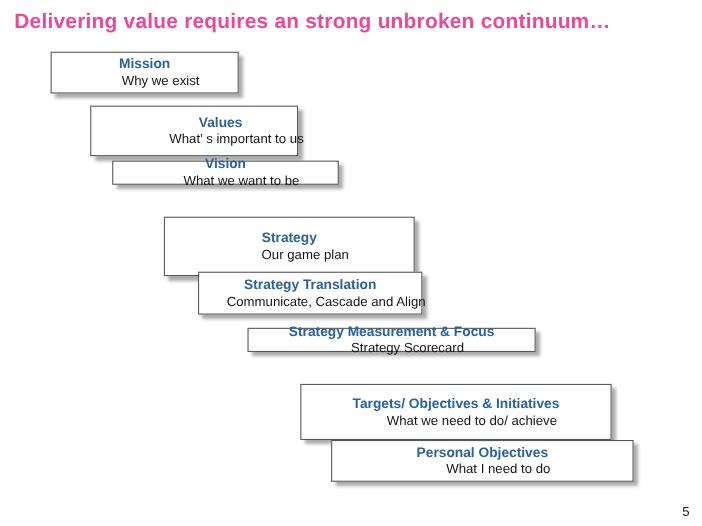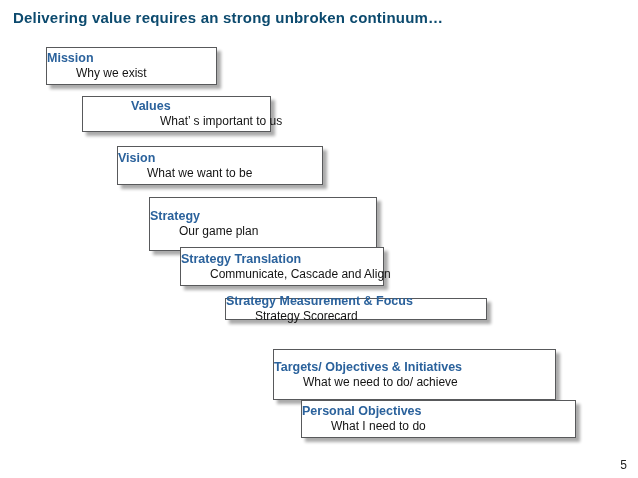--- a/index.html
+++ b/index.html
@@ -16,35 +16,35 @@
   }
   .slide {
     position: absolute;
     inset: 0;
     background: #ffffff;
   }
   .slide-title {
     position: absolute;
     left: 13px;
     top: 9px;
-    font-size: 15px;
+    font-size: 19px;
     font-weight: bold;
-    color: #0c4a6e;
+    color: #ec4899;
     white-space: nowrap;
     letter-spacing: 0.2px;
   }
   .box {
     position: absolute;
     background: #ffffff;
     border: 1px solid #58595B;
     box-shadow: 4px 4px 3px 0 #ABABAB;
     display: flex;
     flex-direction: column;
     justify-content: center;
-    align-items: flex-start;
+    align-items: center;
     text-align: center;
     box-sizing: border-box;
   }
   .box-heading {
     font-size: 12.5px;
     font-weight: bold;
     color: #2B629C;
     line-height: 15px;
     white-space: nowrap;
   }
@@ -68,26 +68,26 @@
 
 <div class="slide">
 
   <div class="slide-title">Delivering value requires an strong unbroken continuum…</div>
 
   <div class="box" style="left:46px; top:47px; width:171px; height:38px;">
     <div class="box-heading">Mission</div>
     <div class="box-subtitle">Why we exist</div>
   </div>
 
-  <div class="box" style="left:82px; top:96px; width:189px; height:36px;padding-left:48px;">
+  <div class="box" style="left:82px; top:96px; width:189px; height:46px;padding-left:48px;">
     <div class="box-heading">Values</div>
     <div class="box-subtitle">What’ s important to us</div>
   </div>
 
-  <div class="box" style="left:117px; top:146px; width:206px; height:39px;">
+  <div class="box" style="left:102px; top:146px; width:206px; height:22px;">
     <div class="box-heading">Vision</div>
     <div class="box-subtitle">What we want to be</div>
   </div>
 
   <div class="box" style="left:149px; top:197px; width:228px; height:54px;">
     <div class="box-heading">Strategy</div>
     <div class="box-subtitle">Our game plan</div>
   </div>
 
   <div class="box" style="left:180px; top:247px; width:204px; height:39px;">

